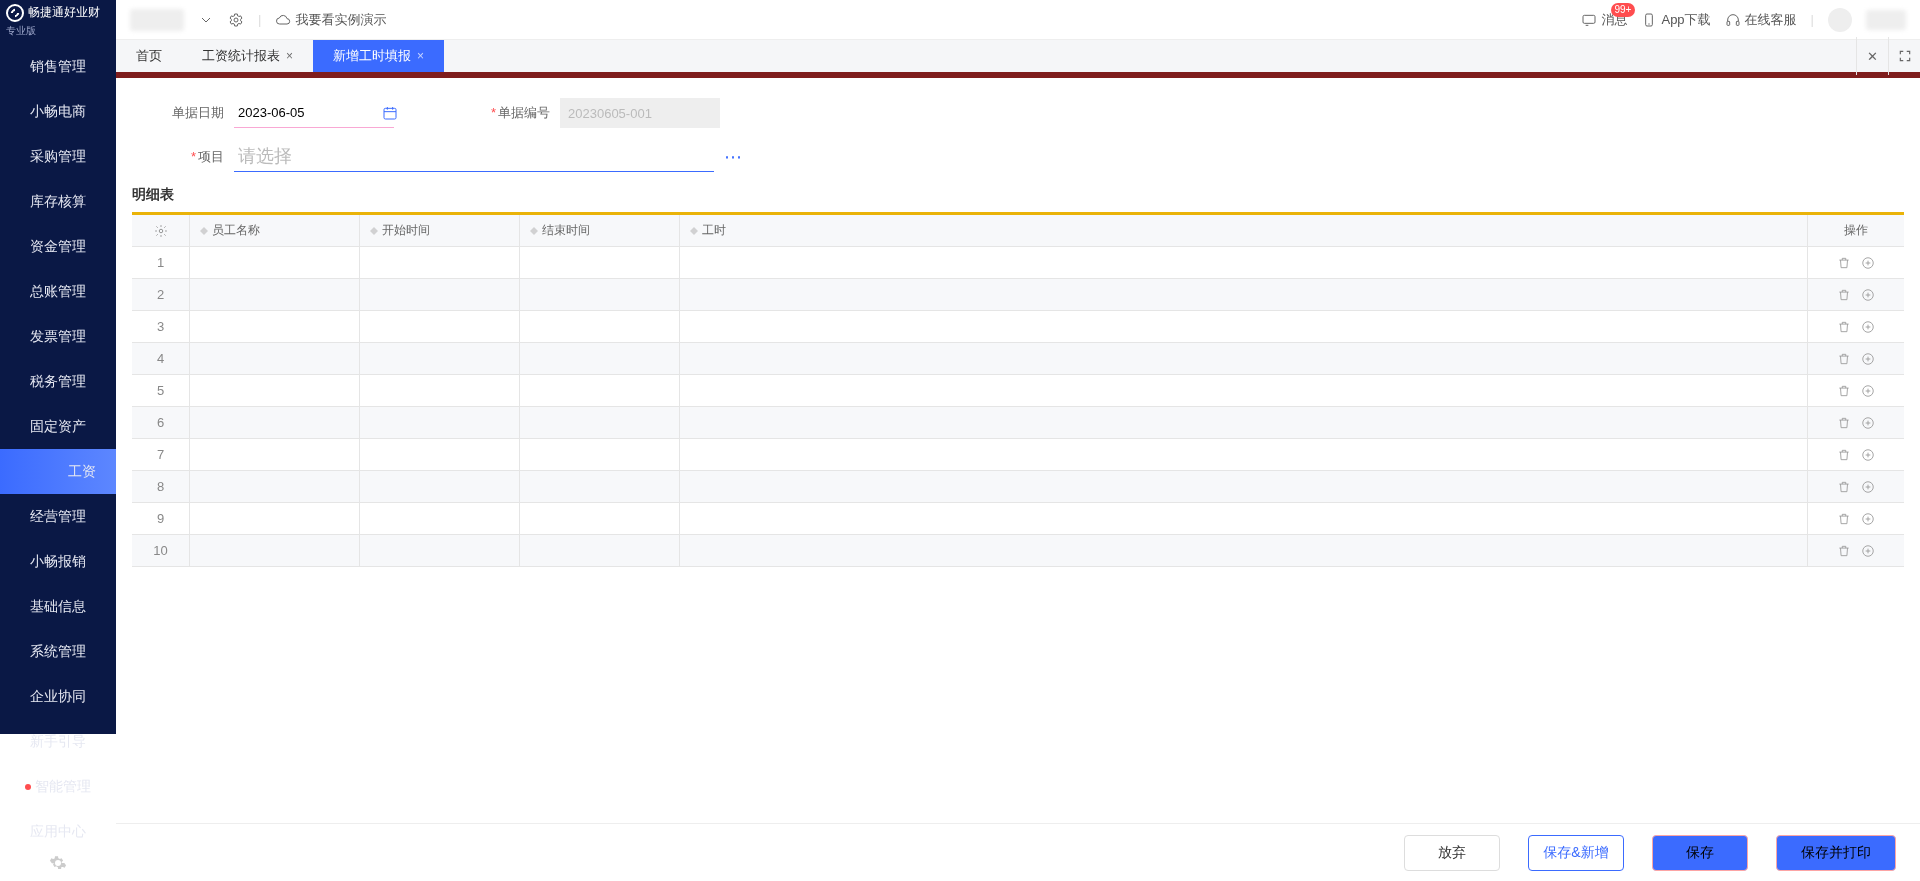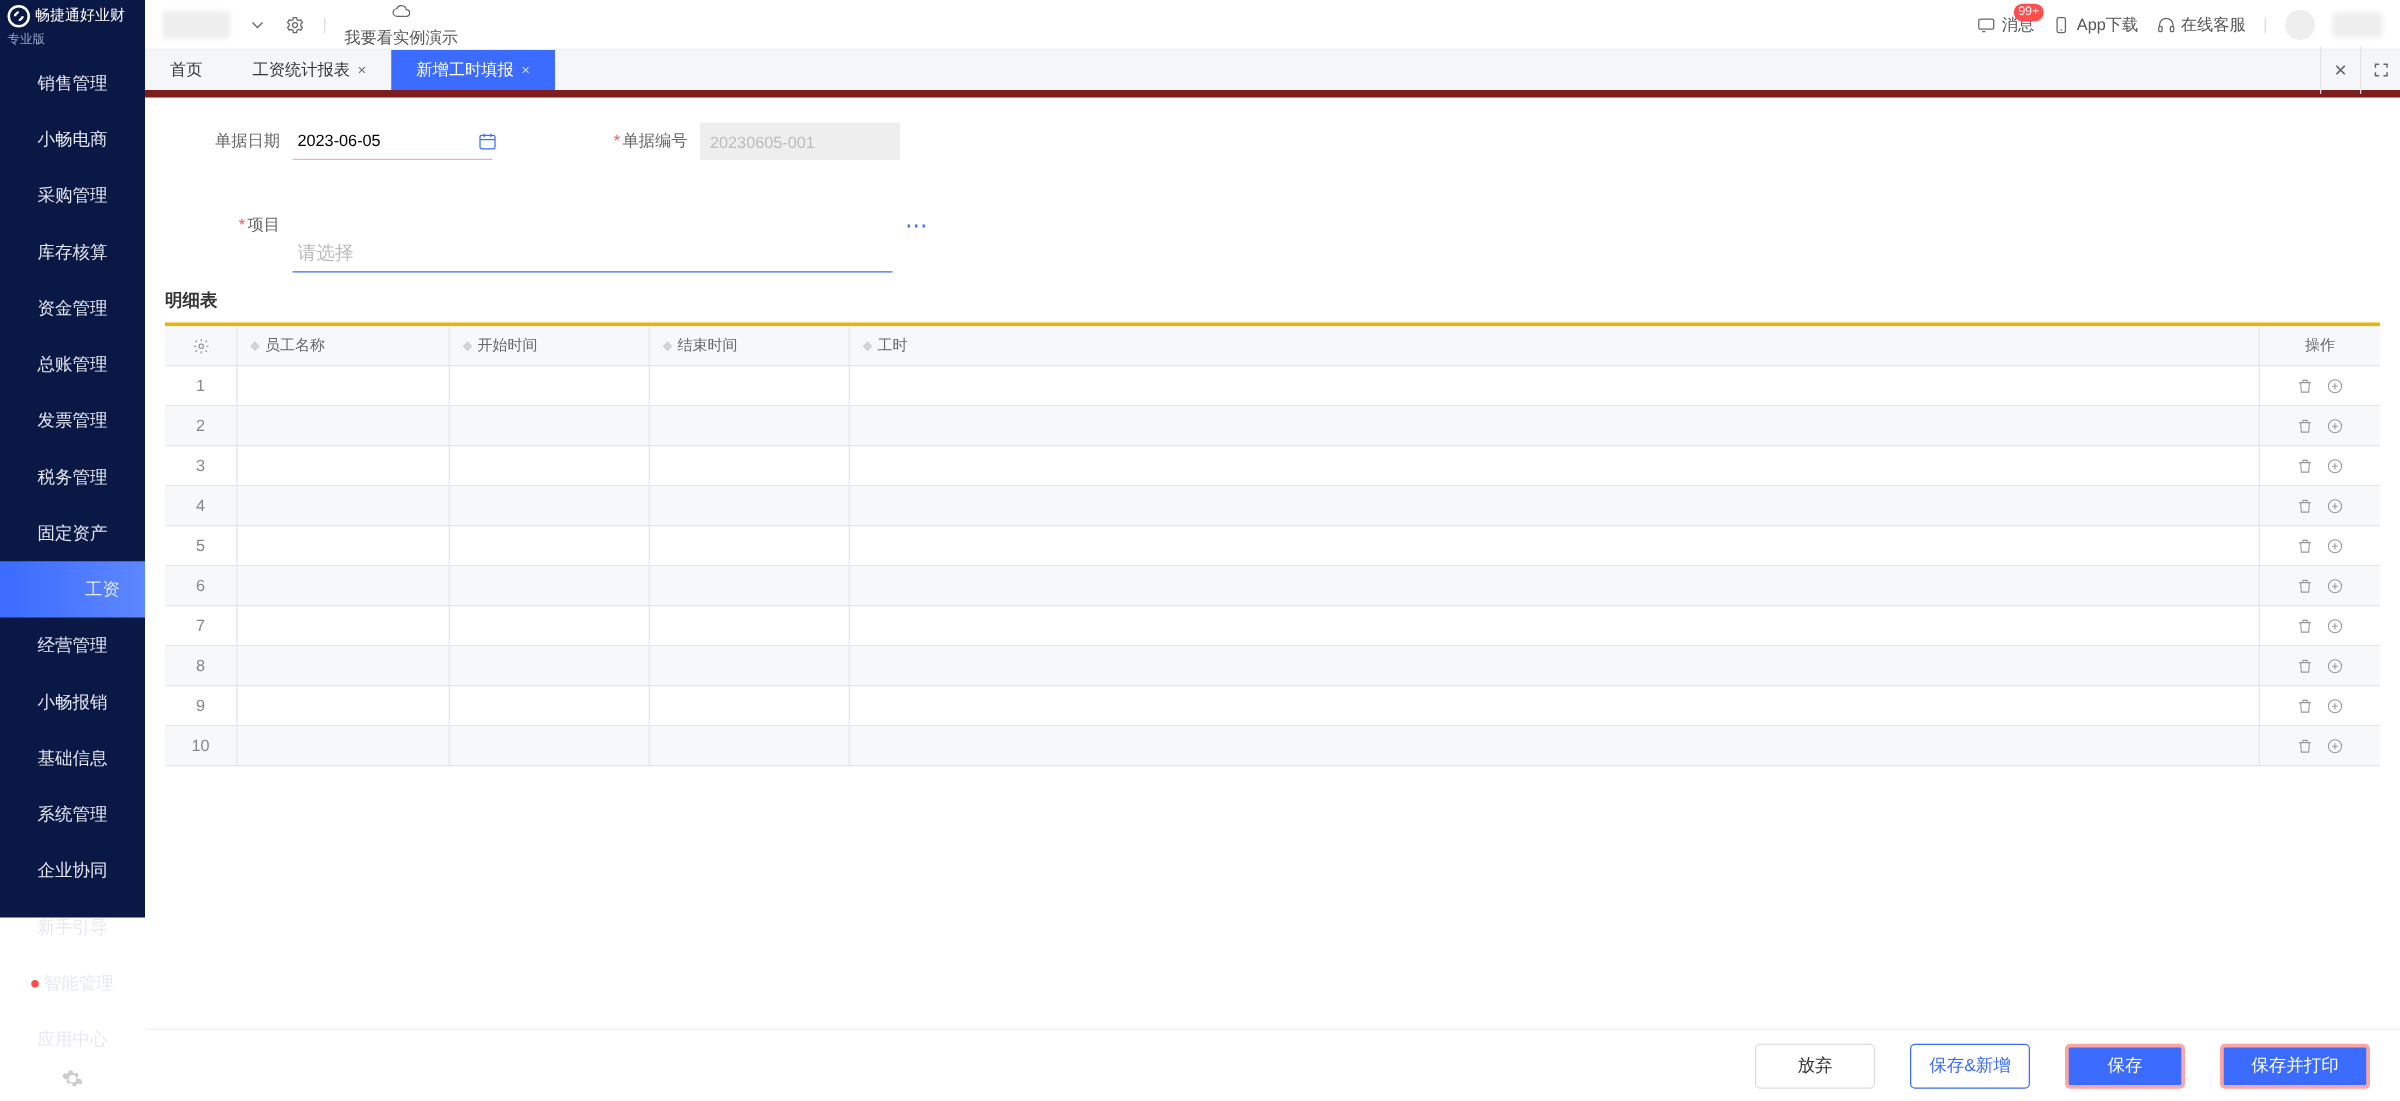--- a/index.html
+++ b/index.html
@@ -17,21 +17,21 @@
 .nav-item.active { background:linear-gradient(90deg,#3b6bff,#5d87ff);padding-left:48px; }
 .nav-item .dot { width:6px; height:6px; background:#ff4d4f; border-radius:50%; margin-right:4px; }
 .sidebar-foot { height:48px; display:flex; align-items:center; justify-content:center; }
 .gear { width:18px; height:18px; fill:#ccc; }
 
 
 .topbar { position:absolute; left:116px; right:0; top:0; height:40px; display:flex; align-items:center; padding:0 14px; gap:14px; background:#fff; border-bottom:1px solid #eee; }
 .topbar .blur { width:54px; height:22px; background:#eee; border-radius:3px; filter:blur(2px); }
 .topbar svg.ic { width:16px; height:16px; stroke:#666; fill:none; stroke-width:1.5; }
 .topbar .chev { stroke:#3b6bff; }
-.demo { display:flex; align-items:center; gap:4px; color:#555; font-size:13px; cursor:pointer;flex-direction:column; }
+.demo { display:flex; align-items:center; gap:4px; color:#555; font-size:13px; cursor:pointer; }
 .topbar .spacer { flex:1; }
 .top-act { display:flex; align-items:center; gap:4px; color:#555; font-size:13px; cursor:pointer; position:relative; }
 .badge { position:absolute; top:-8px; right:-8px; background:#ff4d4f; color:#fff; font-size:10px; padding:0 4px; border-radius:8px; line-height:14px; }
 .avatar { width:24px; height:24px; background:#eee; border-radius:50%; }
 .topbar .blur2 { width:40px; height:20px; background:#eee; border-radius:3px; filter:blur(2px); }
 
 
 .tabs { position:absolute; left:116px; right:0; top:40px; height:38px; background:#f5f6f8; display:flex; align-items:stretch; border-bottom:6px solid #7f1d1d; }
 .tab { padding:0 20px; display:flex; align-items:center; gap:6px; font-size:13px; color:#333; cursor:pointer; position:relative; }
 .tab.active { background:#3b6bff; color:#fff; }
@@ -40,21 +40,21 @@
 .tabs-right .sq { width:32px; height:38px; display:flex; align-items:center; justify-content:center; color:#666; cursor:pointer; border-left:1px solid #e5e5e5; }
 
 
 .content { position:absolute; left:116px; right:0; top:78px; bottom:58px; padding:20px 16px 10px; overflow:auto; }
 .form-row { display:flex; align-items:center; gap:10px; margin-bottom:14px; }
 .lbl { width:92px; text-align:right; color:#666; font-size:13px; }
 .lbl .req { color:#ff4d4f; margin-right:2px; }
 .date-inp { width:160px; height:30px; border:none; border-bottom:1px solid #f9a8d4; padding:0 4px; font-size:13px; }
 .cal-ic { color:#3b6bff; margin-left:-22px; pointer-events:none; }
 .code-box { width:160px; height:30px; background:#eee; color:#bbb; display:flex; align-items:center; padding:0 8px; font-size:13px; }
-.proj-inp { width:480px; height:30px; border:none; border-bottom:1px solid #3b6bff; padding:0 4px; font-size:15px; color:#4d7c0f;margin-top:46px; }
+.proj-inp { width:480px; height:30px; border:none; border-bottom:1px solid #3b6bff; padding:0 4px; font-size:18px; color:#4d7c0f; }
 .proj-inp::placeholder { color:#bbb; }
 .dots { color:#3b6bff; font-size:18px; cursor:pointer; letter-spacing:1px; }
 
 .sec-title { font-size:14px; font-weight:600; margin:8px 0; }
 
 .grid { border-top:3px solid #eab308; }
 .ghead,.grow { display:flex; align-items:stretch; border-bottom:1px solid #e5e5e5; }
 .ghead { background:#f7f8fa; height:32px; font-size:12px; color:#666; }
 .grow { height:32px; font-size:13px; color:#333; }
 .grow:nth-child(even){ background:#f7f8fa; }
@@ -70,21 +70,21 @@
 .ghead .sort::before,.ghead .sort::after{content:"";position:absolute;left:0;border:4px solid transparent;}
 .ghead .sort::before{top:-2px;border-bottom-color:#999;}
 .ghead .sort::after{bottom:-2px;border-top-color:#999;}
 .row-ic { width:14px; height:14px; stroke:#999; fill:none; stroke-width:1.5; cursor:pointer; }
 
 
 .footer { position:absolute; left:116px; right:0; bottom:0; height:58px; display:flex; align-items:center; justify-content:flex-end; gap:28px; padding:0 24px; background:#fff; border-top:1px solid #eee; }
 .btn { min-width:96px; height:36px; border-radius:4px; font-size:14px; cursor:pointer; display:flex; align-items:center; justify-content:center; }
 .btn-def { background:#fff; border:1px solid #ddd; color:#333; }
 .btn-out { background:#fff; border:1px solid #3b6bff; color:#3b6bff; }
-.btn-pri { background:#3b6bff; border:3px solid #fca5a5; color:#ffffff; }
+.btn-pri { background:#3b6bff; border:1px solid #fca5a5; color:#000000; }
 </style>
 </head>
 <body>
 
 <div class="sidebar">
   <div class="brand">
     <span class="brand-logo"></span>
     <span class="brand-txt">畅捷通好业财</span>
   </div>
   <div class="brand-sub">专业版</div>

